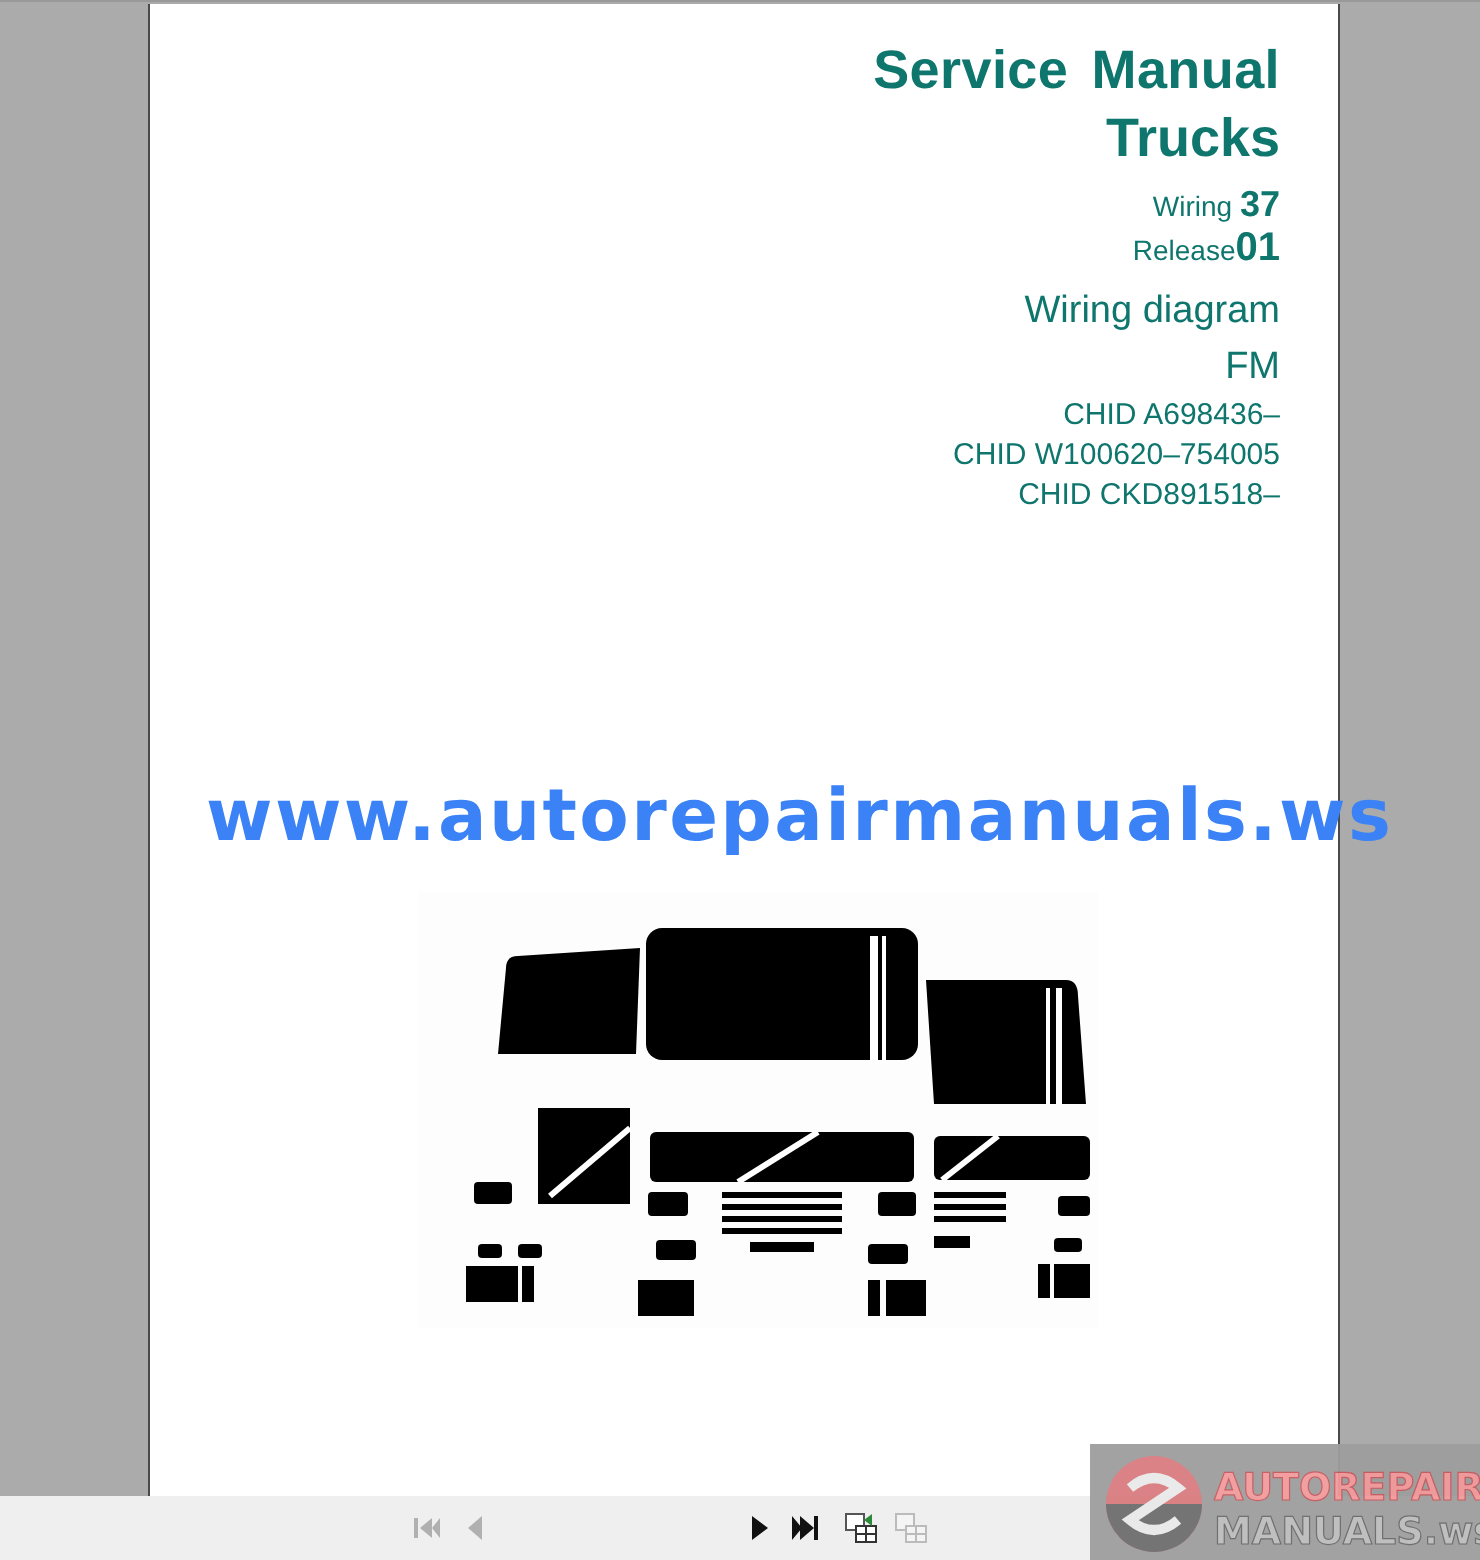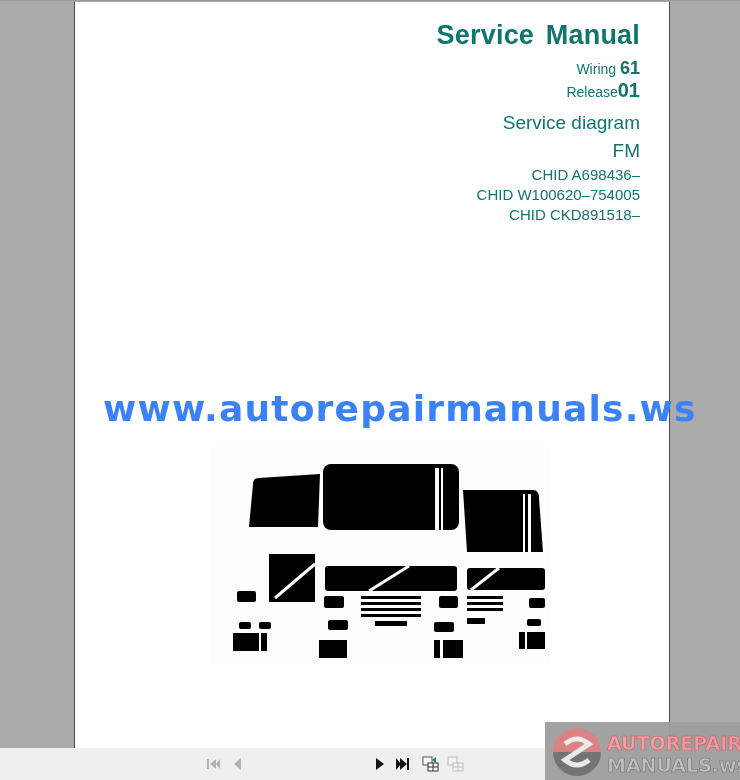--- a/index.html
+++ b/index.html
@@ -23,23 +23,24 @@
   .logo { position:absolute; left:545px; top:722px; width:213px; height:58px; background:#9e9e9e; opacity:0.95; }
 </style>
 </head>
 <body>
 
 <div class="viewer-bg"></div>
 
 <div class="page">
   <div class="title-block">
     <div class="t1">Service Manual</div>
-    <div class="group"><span>Wiring</span> <b>61</b></div>
+    <div class="t2">Trucks</div>
+    <div class="group"><span>Wiring</span> <b>37</b></div>
     <div class="release"><span>Release</span><b>01</b></div>
-    <div class="wd">Service diagram</div>
+    <div class="wd">Wiring diagram</div>
     <div class="fm">FM</div>
     <div class="chid">CHID A698436–</div>
     <div class="chid">CHID W100620–754005</div>
     <div class="chid">CHID CKD891518–</div>
   </div>
 
   <div class="watermark">www.autorepairmanuals.ws</div>
 
   <svg class="truck" viewBox="0 0 340 218">
     <rect x="0" y="0" width="340" height="218" fill="#fdfdfd"></rect>

